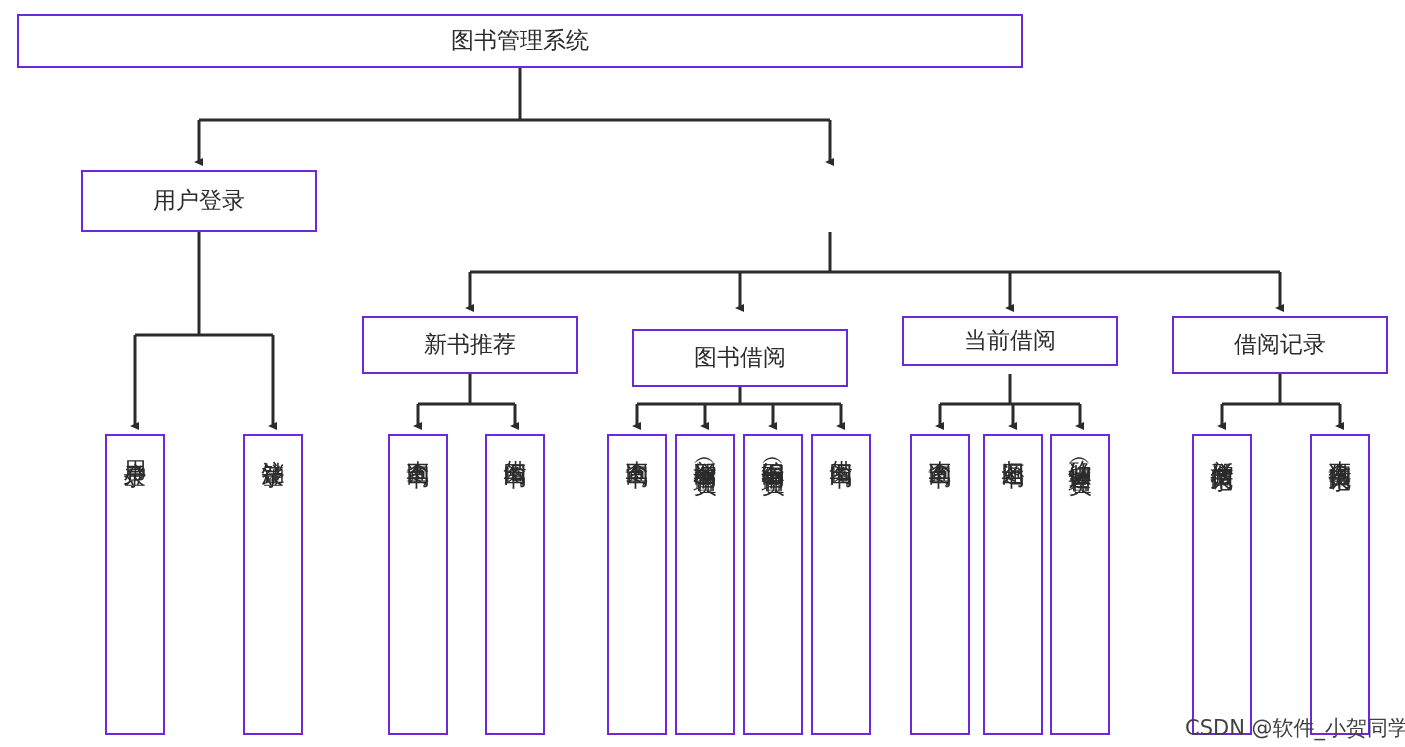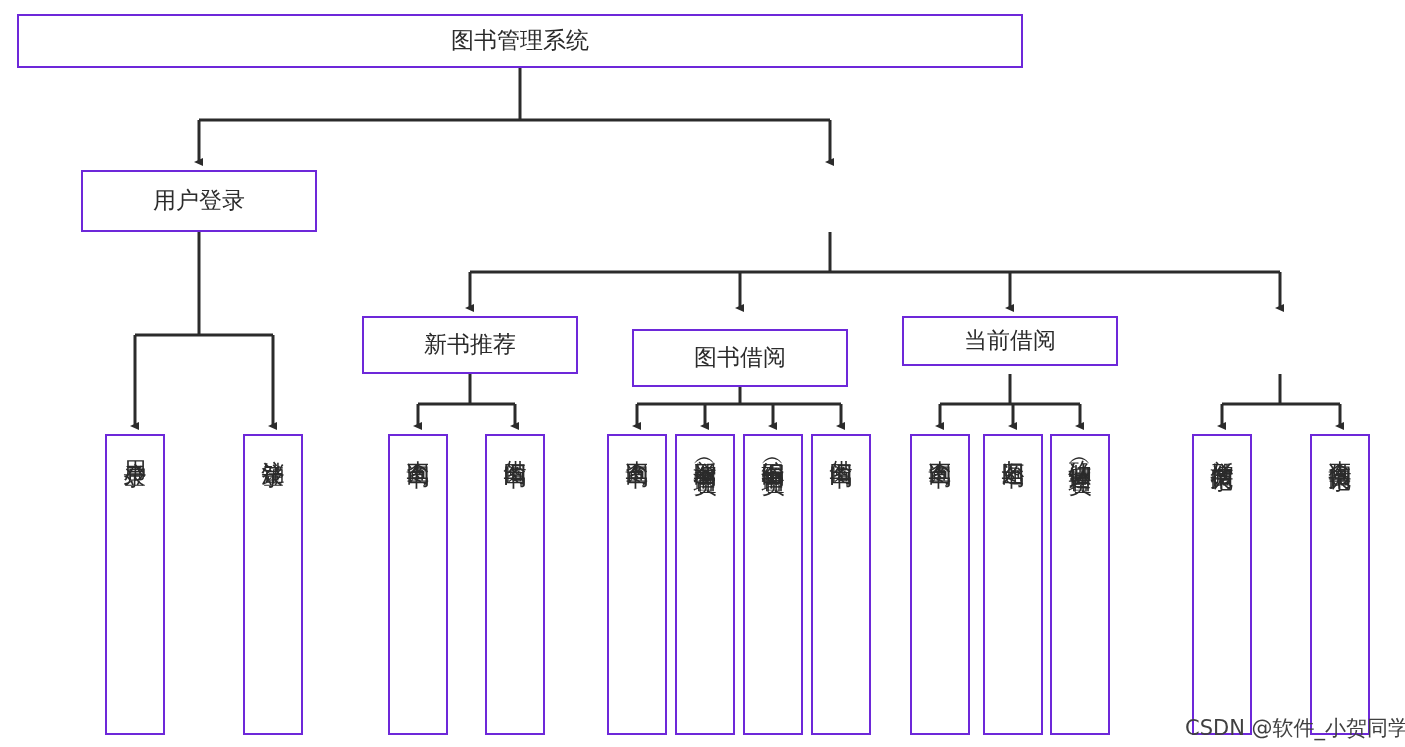--- a/index.html
+++ b/index.html
@@ -137,20 +137,23 @@
 
   <div class="node h" style="left:362px; top:316px; width:216px; height:58px;">
     <span class="label">新书推荐</span>
   </div>
   <div class="node h" style="left:632px; top:316px; width:216px; height:58px;margin-top:13px;">
     <span class="label">图书借阅</span>
   </div>
   <div class="node h" style="left:902px; top:316px; width:216px; height:50px;">
     <span class="label">当前借阅</span>
   </div>
+  <div class="node h" style="left:1172px; top:316px; width:216px; height:58px;">
+    <span class="label">借阅记录</span>
+  </div>
 
   <div class="node v" style="left:105px; top:434px; width:60px; height:301px;">
     <span class="label">用户登录</span>
   </div>
   <div class="node v" style="left:243px; top:434px; width:60px; height:301px;">
     <span class="label">注销登录</span>
   </div>
 
   <div class="node v" style="left:388px; top:434px; width:60px; height:301px;">
     <span class="label">查询图书</span>

